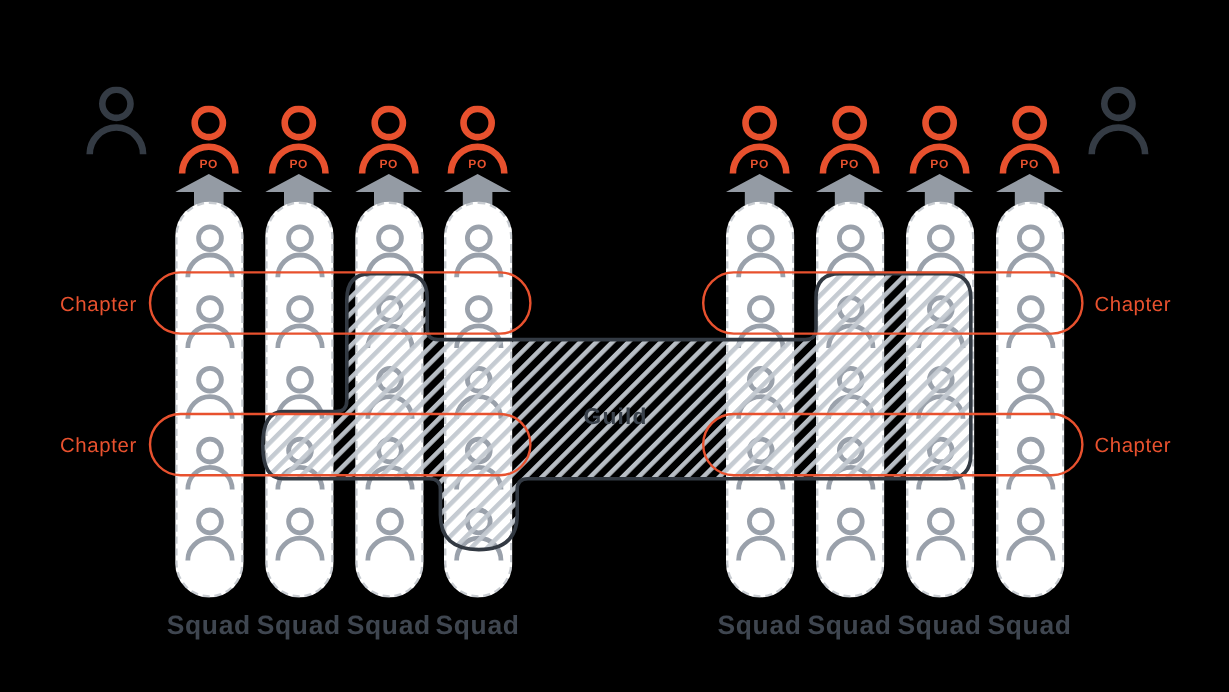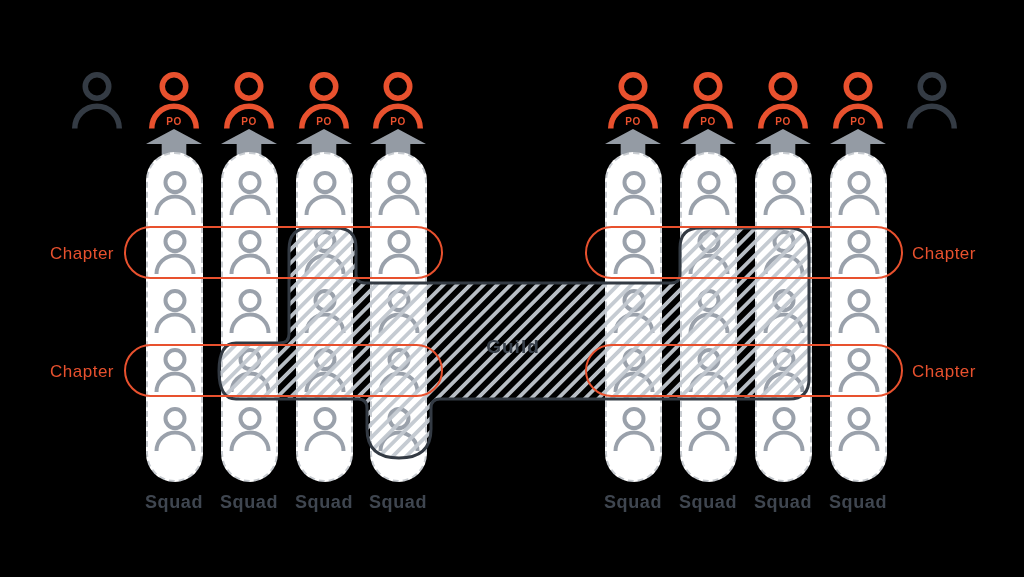--- a/index.html
+++ b/index.html
@@ -1,21 +1,21 @@
 <!DOCTYPE html>
 <html style="--bg: #000000; --orange: #E8512E; --charcoal: #343B44; --person: #9AA1AB; --arrow: #949BA4; --colfill: #FFFFFF; --colborder: #C9CDD2; --squadtext: #3F4650; --guildtext: #39414B;"><head>
 <meta charset="utf-8">
 <style>
   html,body{margin:0;padding:0;background:#000;}
   #canvas{
     position:relative;width:1024px;height:577px;overflow:hidden;
     background:var(--bg,#000);
     font-family:"Liberation Sans",sans-serif;
   }
-  .squad-group{position:absolute;inset:0;}
+  .squad-group{position:absolute;inset:0;margin-top:16px;}
   
   .col{
     position:absolute;top:152px;width:57px;height:330px;box-sizing:border-box;
     background:var(--colfill,#fff);
     border:2px dashed var(--colborder,#c9cdd2);
     border-radius:30px;z-index:1;
   }
   .person{position:absolute;left:50%;transform:translateX(-50%);width:48px;height:46px;color:var(--person,#9aa1ab);}
   
   .po-icon,.lead-icon{position:absolute;top:72px;width:52px;height:58px;z-index:2;}
@@ -25,21 +25,21 @@
     position:absolute;top:116px;width:56px;text-align:center;z-index:3;
     font-size:10px;font-weight:700;letter-spacing:.5px;color:var(--orange,#e8512e);
   }
   .arrow{
     position:absolute;top:129px;width:56px;height:26px;z-index:1;
     background:var(--arrow,#949ba4);
     clip-path:polygon(50% 0,100% 58%,72% 58%,72% 100%,28% 100%,28% 58%,0 58%);
   }
   .squad-label{
     position:absolute;top:492px;width:100px;text-align:center;
-    font-size:18px;font-weight:700;letter-spacing:.6px;color:var(--squadtext,#3f4650);z-index:2;
+    font-size:22px;font-weight:700;letter-spacing:.6px;color:var(--squadtext,#3f4650);z-index:2;
   }
   
   .guild-layer{position:absolute;left:0;top:0;z-index:3;pointer-events:none;}
   .guild-text{
     font-family:"Liberation Sans",sans-serif;font-size:19px;font-weight:700;
     letter-spacing:1px;fill:var(--guildtext,#39414b);
   }
   
   .chapter-pill{
     position:absolute;height:53px;box-sizing:border-box;z-index:4;

